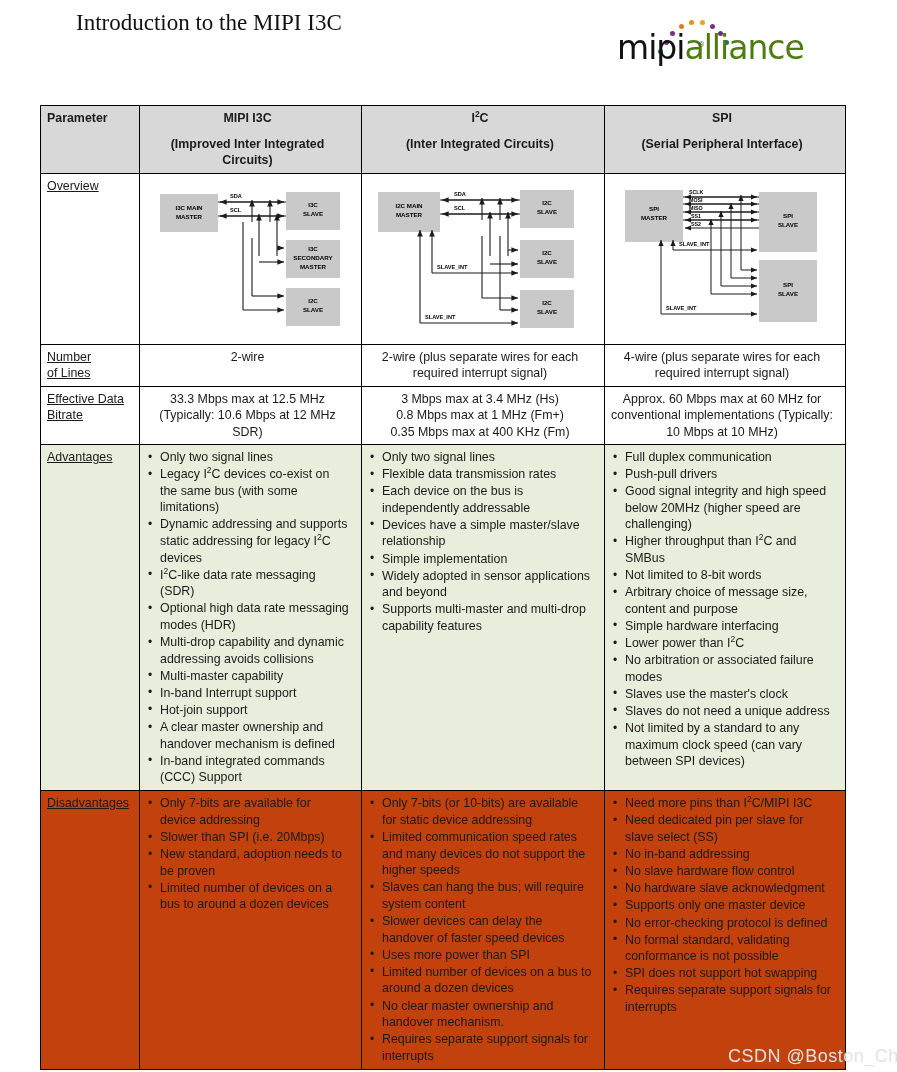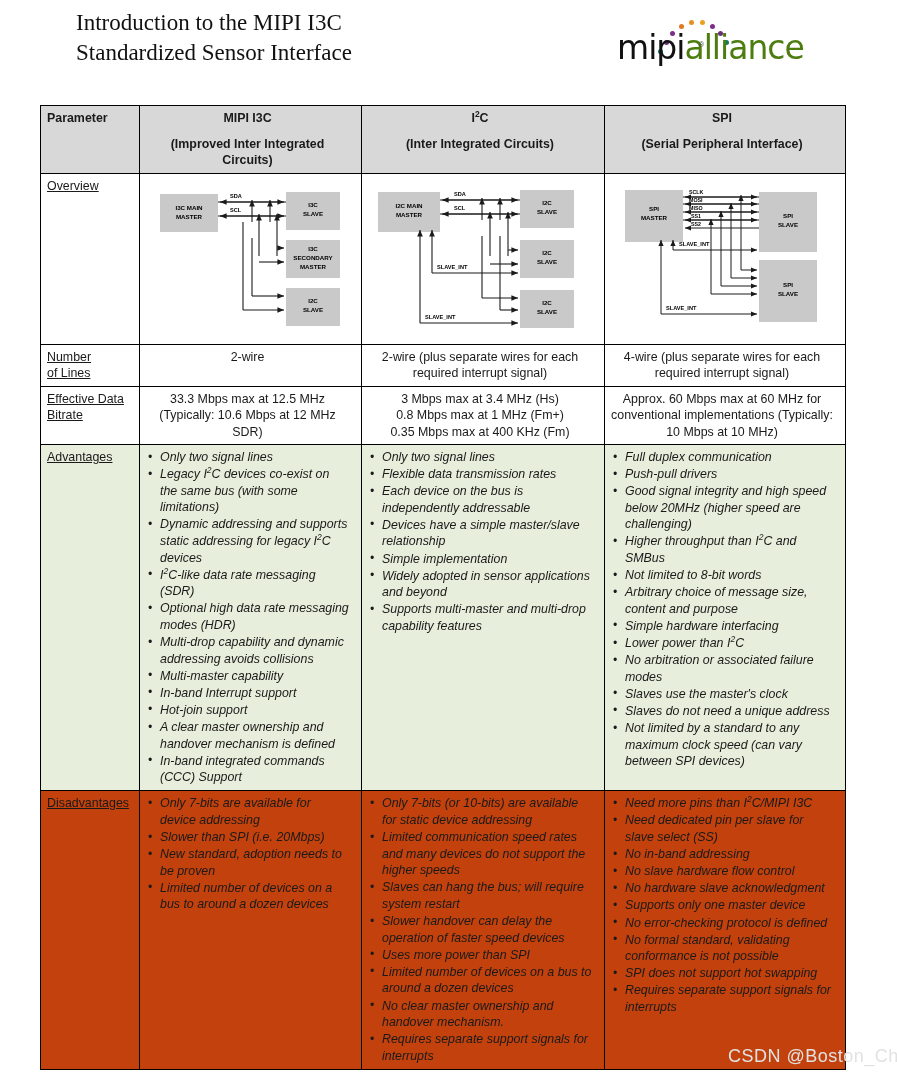--- a/index.html
+++ b/index.html
@@ -53,21 +53,21 @@
   thead td.param{text-align:left;}
   .hdr-l1{display:block;margin-bottom:9px;}
   .hdr-l2{display:block;}
 
   td.rowlabel{text-align:left;vertical-align:top;text-decoration:underline;}
   td.ctr{text-align:center;vertical-align:middle;}
 
   .row-adv td{background:#e8eedc;}
   .row-dis td{background:#c2410c;}
 
-  ul.bl{margin:0;padding:0;list-style:none;font-style:italic;}
+  ul.bl{margin:0;padding:0;list-style:none;}
   ul.bl li{
     position:relative;padding-left:14px;margin:0 0 0.5px 0;
     font-size:12.4px;line-height:16.6px;
   }
   ul.bl li:before{
     content:"\2022";position:absolute;left:2px;top:-0.5px;font-size:12px;
   }
   sup.sp{font-size:8.5px;vertical-align:super;line-height:0;}
 
   
@@ -88,21 +88,20 @@
     font-family:"Liberation Sans", sans-serif;
     white-space:nowrap;
   }
 </style>
 </head>
 <body>
 
 <div class="header">
   <div class="doc-title">
     <div>Introduction to the MIPI I3C</div>
-    <div>Standardized Sensor Interface</div>
   </div>
 
   <div class="logo">
 
     <div class="logo-dot" style="left:47px;top:30px;width:5px;height:5px;background:#6b2f7a;"></div>
     <div class="logo-dot" style="left:53px;top:21px;width:5px;height:5px;background:#7b2f8a;"></div>
     <div class="logo-dot" style="left:62px;top:14px;width:5px;height:5px;background:#e07a1f;"></div>
     <div class="logo-dot" style="left:72px;top:10px;width:5px;height:5px;background:#e8901f;"></div>
     <div class="logo-dot" style="left:83px;top:10px;width:5px;height:5px;background:#e8a21f;"></div>
     <div class="logo-dot" style="left:93px;top:14px;width:5px;height:5px;background:#7b2f8a;"></div>
@@ -383,22 +382,22 @@
             <li>Only 7-bits are available for device addressing</li>
             <li>Slower than SPI (i.e. 20Mbps)</li>
             <li>New standard, adoption needs to be proven</li>
             <li>Limited number of devices on a bus to around a dozen devices</li>
           </ul>
       </td>
       <td>
         <ul class="bl">
             <li>Only 7-bits (or 10-bits) are available for static device addressing</li>
             <li>Limited communication speed rates and many devices do not support the higher speeds</li>
-            <li>Slaves can hang the bus; will require system restart</li>
-            <li>Slower handover can delay the operation of faster speed devices</li>
+            <li>Slaves can hang the bus; will require system content</li>
+            <li>Slower devices can delay the handover of faster speed devices</li>
             <li>Uses more power than SPI</li>
             <li>Limited number of devices on a bus to around a dozen devices</li>
             <li>No clear master ownership and handover mechanism.</li>
             <li>Requires separate support signals for interrupts</li>
           </ul>
       </td>
       <td>
         <ul class="bl">
             <li>Need more pins than I<sup class="sp">2</sup>C/MIPI I3C</li>
             <li>Need dedicated pin per slave for slave select (SS)</li>

